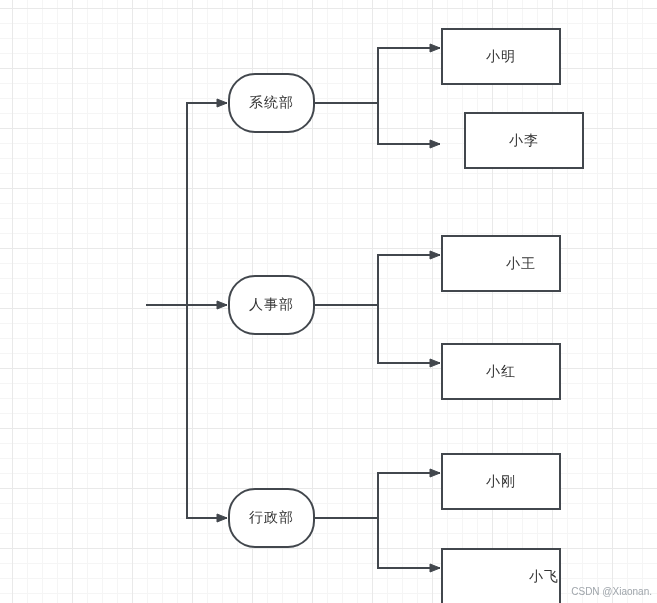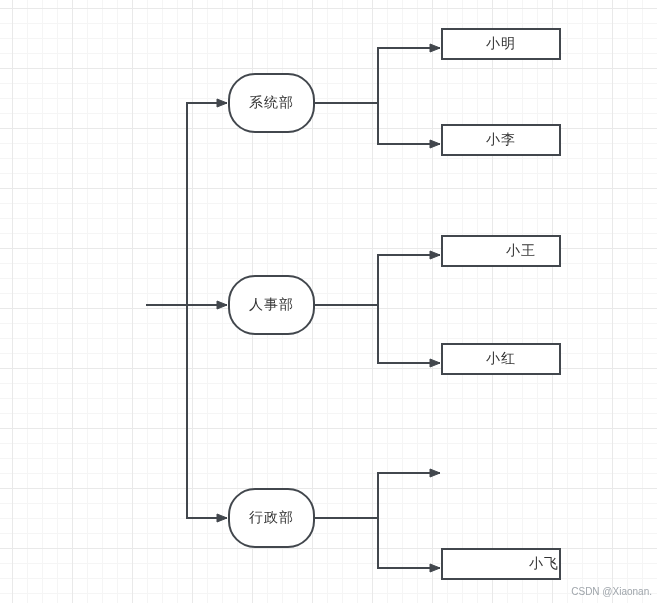--- a/index.html
+++ b/index.html
@@ -39,23 +39,23 @@
     font-size: 14px;
     color: #333333;
     letter-spacing: 1px;
     white-space: nowrap;
   }
   .node-company   { left: 5px;   top: 280px; width: 141px; height: 48px; }
   .node-dept      { left: 228px; width: 87px;  height: 60px; border-radius: 27px; }
   .dept-system    { top: 73px; }
   .dept-hr        { top: 275px; }
   .dept-admin     { top: 488px; }
-  .node-emp       { left: 441px; width: 120px; height: 32px; }
+  .node-emp       { left: 441px; width: 120px; height: 57px; }
   .emp-1 { top: 28px; }
-  .emp-2 { top: 124px; }
+  .emp-2 { top: 112px; margin-left: 23px; }
   .emp-3 { top: 235px; padding-left: 40px; }
   .emp-4 { top: 343px; }
   .emp-5 { top: 453px; }
   .emp-6 { top: 548px; justify-content: flex-end; }
   .watermark {
     position: absolute;
     right: 5px;
     bottom: 6px;
     font-size: 10px;
     color: rgba(154, 160, 166, 0.95);
@@ -113,19 +113,22 @@
   </div>
   <div class="node node-emp emp-2">
     <span>小李</span>
   </div>
   <div class="node node-emp emp-3">
     <span>小王</span>
   </div>
   <div class="node node-emp emp-4">
     <span>小红</span>
   </div>
+  <div class="node node-emp emp-5">
+    <span>小刚</span>
+  </div>
   <div class="node node-emp emp-6">
     <span>小飞</span>
   </div>
 
   <div class="watermark">CSDN @Xiaonan.</div>
 
 </div>
 
 </body></html>

